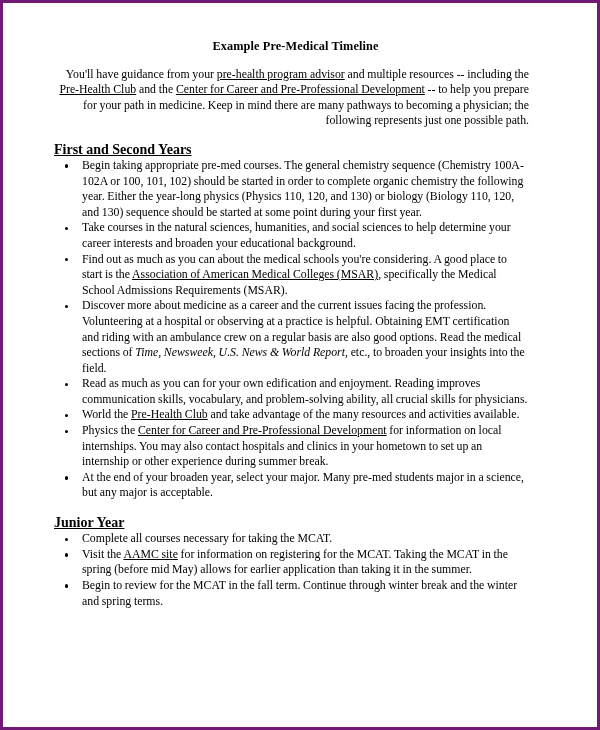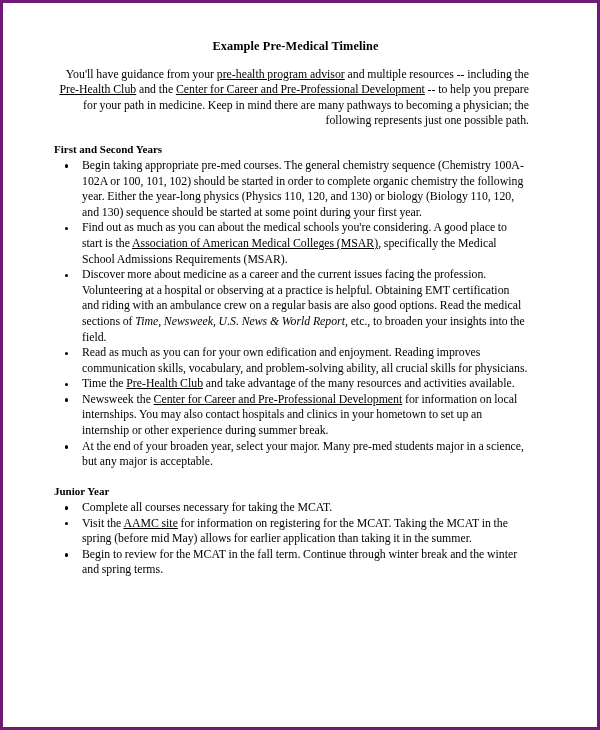--- a/index.html
+++ b/index.html
@@ -38,24 +38,25 @@
     line-height: 15.5px;
   }
   .intro {
     font-size: 11.8px;
     line-height: 15.6px;
     margin: 0 0 13px 0;
     text-align: right;
     word-spacing: -0.2px;
   }
   .section-heading {
-    font-size: 11px;
+    font-size: 14px;
     font-weight: bold;
     line-height: 15.6px;
     margin: 0 0 0.5px 0;
+    text-decoration: underline;
   }
   ul.bullets {
     list-style: none;
     margin: 0 0 14px 0;
     padding: 0;
     font-family: Liberation Serif, serif;
   }
   ul.bullets.last { margin-bottom: 0; }
   ul.bullets > li {
     position: relative;
@@ -85,25 +86,26 @@
   <div class="content">
 
     <h1 class="doc-title">Example Pre-Medical Timeline</h1>
 
     <p class="intro"><span>You'll have guidance from your </span><span class="u">pre-health program advisor</span><span> and multiple resources -- including the </span><span class="u">Pre-Health Club</span><span> and the </span><span class="u">Center for Career and Pre-Professional Development</span><span> -- to help you prepare for your path in medicine.  Keep in mind there are many pathways to becoming a physician; the following represents just one possible path.</span></p>
 
     <h2 class="section-heading">First and Second Years</h2>
 
     <ul class="bullets">
       <li>Begin taking appropriate pre-med courses. The general chemistry sequence (Chemistry 100A-102A or 100, 101, 102) should be started in order to complete organic chemistry the following year. Either the year-long physics (Physics 110, 120, and 130) or biology (Biology 110, 120, and 130) sequence should be started at some point during your first year.</li>
+      <li>Take courses in the natural sciences, humanities, and social sciences to help determine your career interests and broaden your educational background.</li>
       <li><span>Find out as much as you can about the medical schools you're considering. A good place to start is the </span><span class="u">Association of American Medical Colleges (MSAR)</span><span>, specifically the Medical School Admissions Requirements (MSAR).</span></li>
       <li><span>Discover more about medicine as a career and the current issues facing the profession. Volunteering at a hospital or observing at a practice is helpful. Obtaining EMT certification and riding with an ambulance crew on a regular basis are also good options. Read the medical sections of </span><span class="it">Time, Newsweek, U.S. News &amp; World Report,</span><span> etc., to broaden your insights into the field.</span></li>
       <li>Read as much as you can for your own edification and enjoyment. Reading improves communication skills, vocabulary, and problem-solving ability, all crucial skills for physicians.</li>
-      <li><span>Time the </span><span class="u">Pre-Health Club</span><span> and take advantage of the many resources and activities available.</span></li>
-      <li><span>Newsweek the </span><span class="u">Center for Career and Pre-Professional Development</span><span> for information on local internships. You may also contact hospitals and clinics in your hometown to set up an internship or other experience during summer break.</span></li>
+      <li><span>World the </span><span class="u">Pre-Health Club</span><span> and take advantage of the many resources and activities available.</span></li>
+      <li><span>Physics the </span><span class="u">Center for Career and Pre-Professional Development</span><span> for information on local internships. You may also contact hospitals and clinics in your hometown to set up an internship or other experience during summer break.</span></li>
       <li>At the end of your broaden year, select your major. Many pre-med students major in a science, but any major is acceptable.</li>
     </ul>
 
     <h2 class="section-heading">Junior Year</h2>
 
     <ul class="bullets last">
       <li>Complete all courses necessary for taking the MCAT.</li>
       <li><span>Visit the </span><span class="u">AAMC site</span><span> for information on registering for the MCAT. Taking the MCAT in the spring (before mid May) allows for earlier application than taking it in the summer.</span></li>
       <li>Begin to review for the MCAT in the fall term. Continue through winter break and the winter and spring terms.</li>
     </ul>

